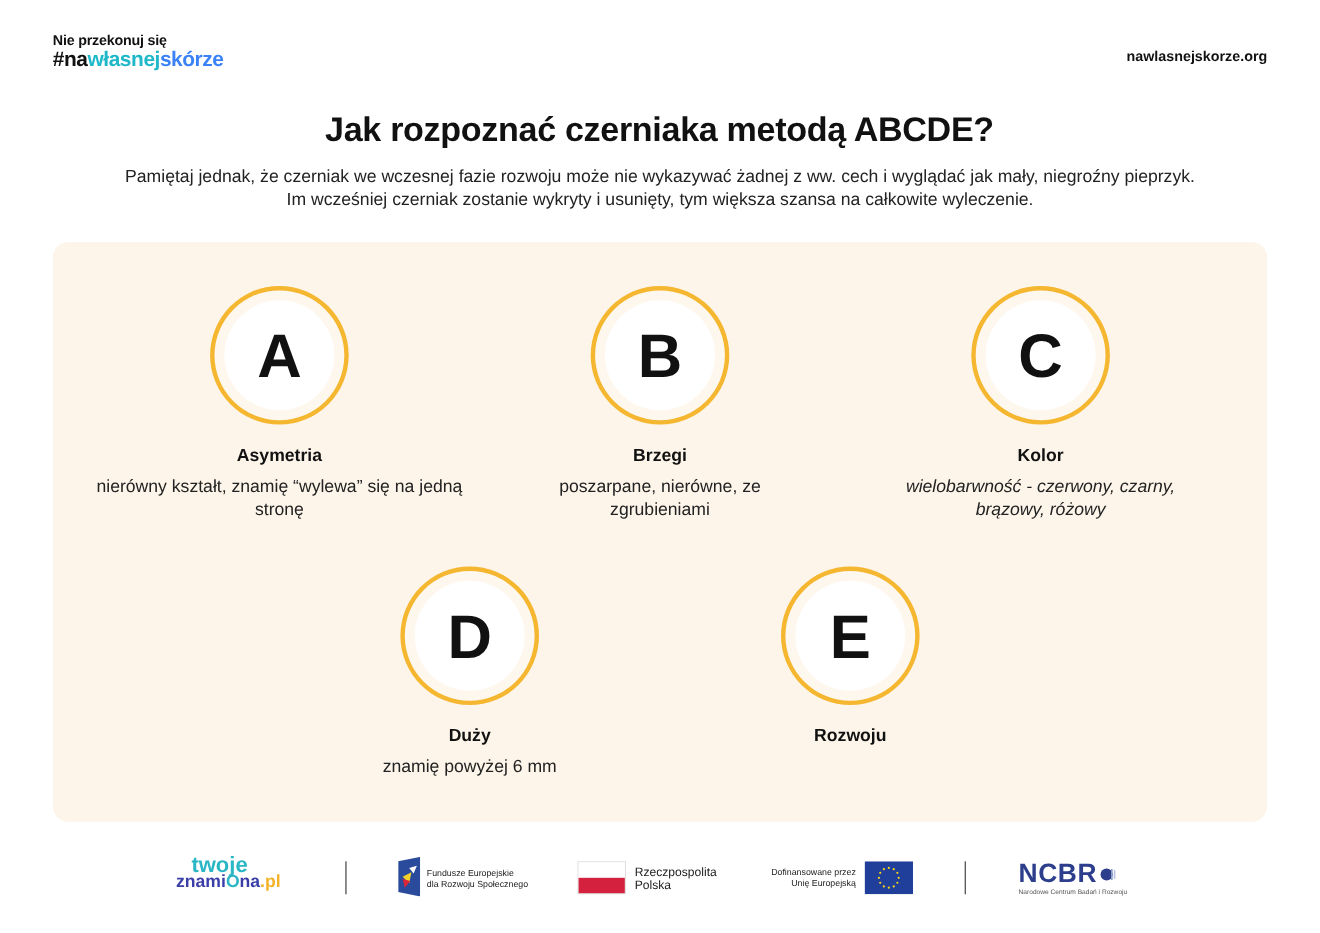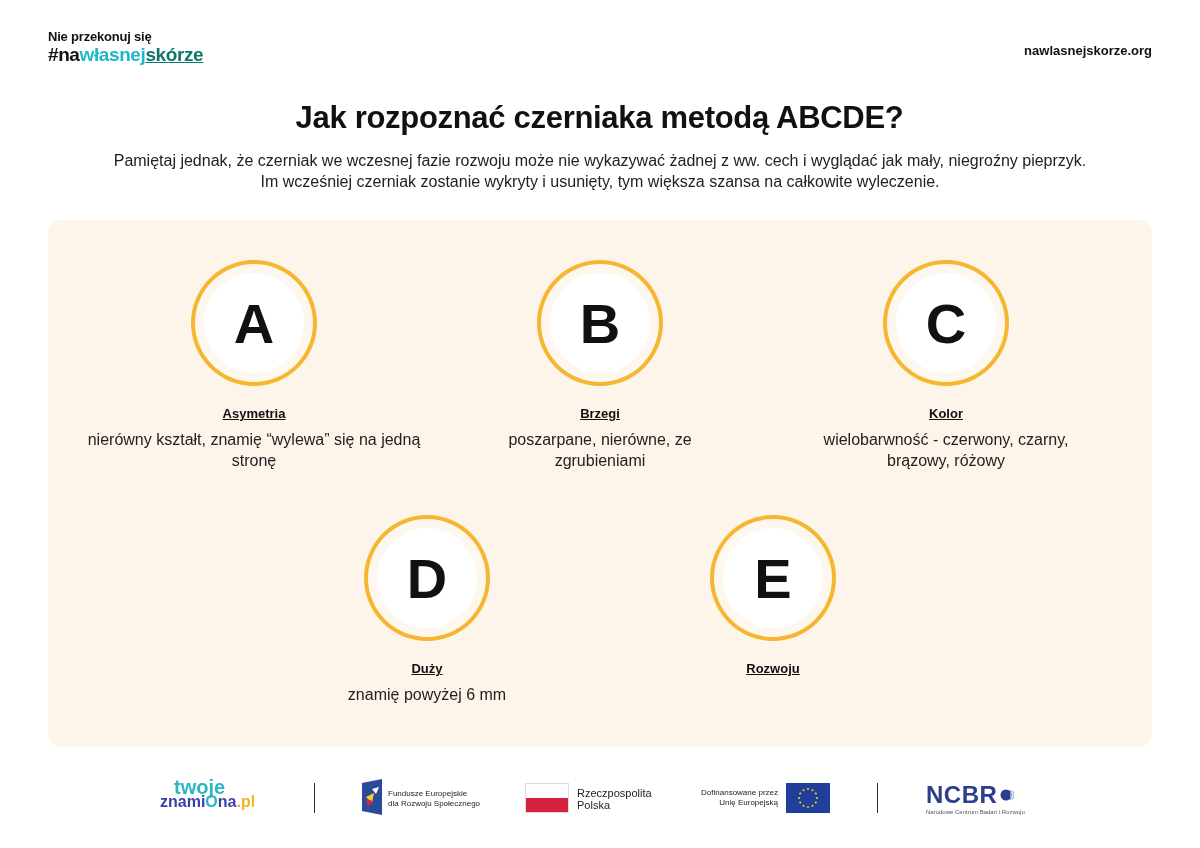--- a/index.html
+++ b/index.html
@@ -4,34 +4,34 @@
 <style>
   * { box-sizing: border-box; margin: 0; padding: 0; }
   html, body { width: 1200px; height: 848px; background: #ffffff; overflow: hidden; }
   body { font-family: "Liberation Sans", "DejaVu Sans", sans-serif; color: #111; position: relative; }
 
   .brand { position: absolute; left: 48px; top: 30px; line-height: 1; }
   .brand .tagline { font-size: 13px; font-weight: bold; color: #111; letter-spacing: -0.2px; }
   .brand .hashtag { font-size: 19px; font-weight: bold; margin-top: 2px; letter-spacing: -0.4px; }
   .brand .h-black { color: #111; }
   .brand .h-teal { color: #1fb8c9; }
-  .brand .h-orange { color: #0f766e; text-decoration: underline; }
+  .brand .h-orange { color: #3b82f6; }
 
   .site-url { position: absolute; right: 48px; top: 43px; font-size: 13px; font-weight: bold; color: #111; margin-left: 36px; }
 
   .title { position: absolute; left: 0; right: 1px; top: 100px; text-align: center; font-size: 31px; font-weight: bold; color: #111; letter-spacing: -0.3px; }
   .intro { position: absolute; left: 110px; right: 110px; top: 150px; text-align: center; font-size: 16px; line-height: 21px; color: #222; }
 
   .panel { position: absolute; left: 48px; top: 220px; width: 1104px; height: 527px; background: #fdf5ea; border-radius: 14px; }
 
   .item { position: absolute; width: 340px; text-align: center; }
   .circle { width: 126px; height: 126px; margin: 0 auto; border-radius: 50%; background: #f5b630; padding: 4px; }
   .circle-inner { width: 100%; height: 100%; border-radius: 50%; background: #fef7ee; padding: 9px; }
   .circle-core { width: 100%; height: 100%; border-radius: 50%; background: #ffffff; display: flex; align-items: center; justify-content: center; font-size: 56px; font-weight: bold; color: #111; }
-  .item-title { margin-top: 20px; font-size: 13px; font-weight: bold; color: #111; text-decoration: underline; }
+  .item-title { margin-top: 20px; font-size: 16px; font-weight: bold; color: #111; }
   .item-desc { margin-top: 8px; font-size: 16px; line-height: 21px; color: #222; }
 
   .footer { position: absolute; left: 0; top: 775px; width: 1200px; height: 50px; }
   .f-abs { position: absolute; }
   .vline { position: absolute; top: 8px; width: 1px; height: 30px; background: #333; }
 
   .tz-top { font-size: 20px; font-weight: bold; color: #2bb6c6; }
   .tz-bot { font-size: 16px; font-weight: bold; color: #3a3fa8; line-height: 16px; }
   .tz-pl { color: #f4b327; }
 
@@ -73,21 +73,21 @@
     <div class="item-title">Brzegi</div>
     <div class="item-desc" style="padding:0 60px;">poszarpane, nierówne, ze zgrubieniami</div>
   </div>
   <div class="item" style="left:728px; top:40px;">
     <div class="circle">
         <div class="circle-inner">
           <div class="circle-core">C</div>
         </div>
       </div>
     <div class="item-title">Kolor</div>
-    <div class="item-desc" style="padding:0 20px;">wielobarwność - czerwony, czarny, brązowy, różowy</div>
+    <div class="item-desc" style="padding:0 20px;font-style:italic;">wielobarwność - czerwony, czarny, brązowy, różowy</div>
   </div>
   <div class="item" style="left:209px; top:295px;">
     <div class="circle">
         <div class="circle-inner">
           <div class="circle-core">D</div>
         </div>
       </div>
     <div class="item-title">Duży</div>
     <div class="item-desc">znamię powyżej 6 mm</div>
   </div>

